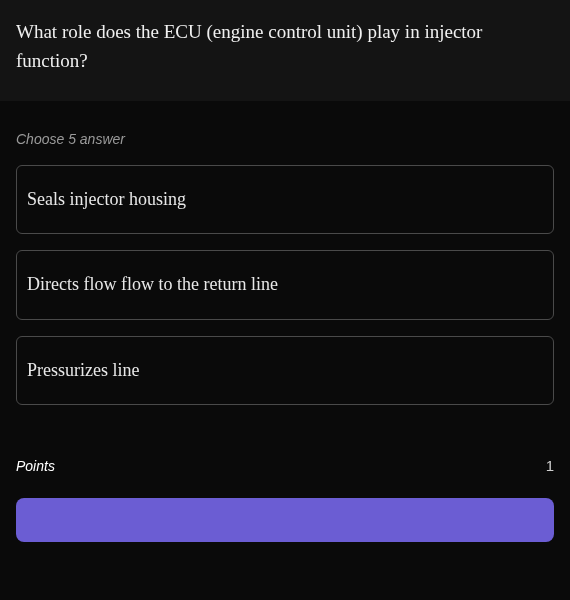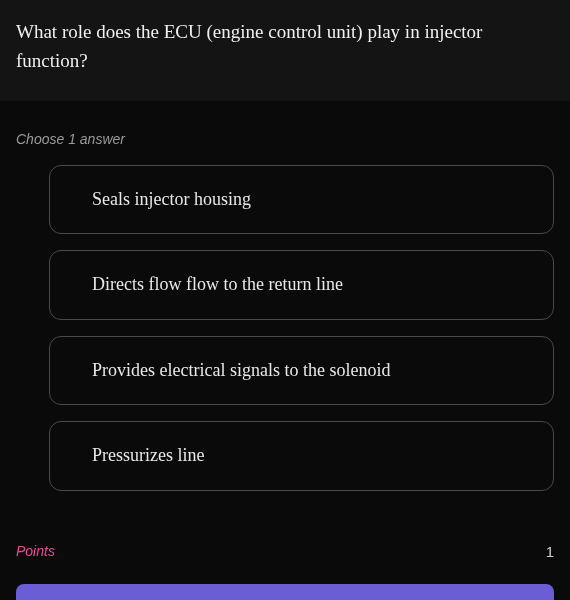--- a/index.html
+++ b/index.html
@@ -32,43 +32,42 @@
     .instruction {
       font-family: -apple-system, BlinkMacSystemFont, 'Segoe UI', Arial, sans-serif;
       font-size: 14px;
       font-style: italic;
       color: #9a9a9a;
       padding: 30px 0 18px 0;
       font-weight: 500;
     }
     .answer-option {
       border: 1px solid #4a4a4a;
-      border-radius: 12px;
-      padding: 22px 42px;
+      border-radius: 6px;
+      padding: 22px 10px;
       margin-bottom: 16px;
       cursor: pointer;
       background: #0a0a0a;
-      margin-left: 33px;
     }
     .answer-text {
       font-size: 18px;
       color: #e8e8e8;
       line-height: 1.3;
     }
     .points-row {
       display: flex;
       justify-content: space-between;
       align-items: center;
       padding: 36px 0 24px 0;
       font-family: -apple-system, BlinkMacSystemFont, 'Segoe UI', Arial, sans-serif;
     }
     .points-label {
       font-size: 14px;
       font-style: italic;
-      color: #ec4899;
+      color: #ffffff;
       font-weight: 500;
     }
     .points-value {
       font-size: 15px;
       color: #d0d0d0;
       font-weight: 500;
     }
     .info-box {
       background: #6b5dd3;
       border-radius: 8px;
@@ -79,33 +78,30 @@
     }
   </style>
 </head>
 <body>
 
 <div class="question-header">
   <div class="question-text">What role does the ECU (engine control unit) play in injector function?</div>
 </div>
 
 <div class="content-area">
-  <div class="instruction">Choose 1 answer</div>
+  <div class="instruction">Choose 5 answer</div>
 
   <div class="answer-option">
     <div class="answer-text">Seals injector housing</div>
   </div>
 
   <div class="answer-option">
     <div class="answer-text">Directs flow flow to the return line</div>
   </div>
 
-  <div class="answer-option">
-    <div class="answer-text">Provides electrical signals to the solenoid</div>
-  </div>
 
   <div class="answer-option">
     <div class="answer-text">Pressurizes line</div>
   </div>
 
   <div class="points-row">
     <span class="points-label">Points</span>
     <span class="points-value">1</span>
   </div>
 

